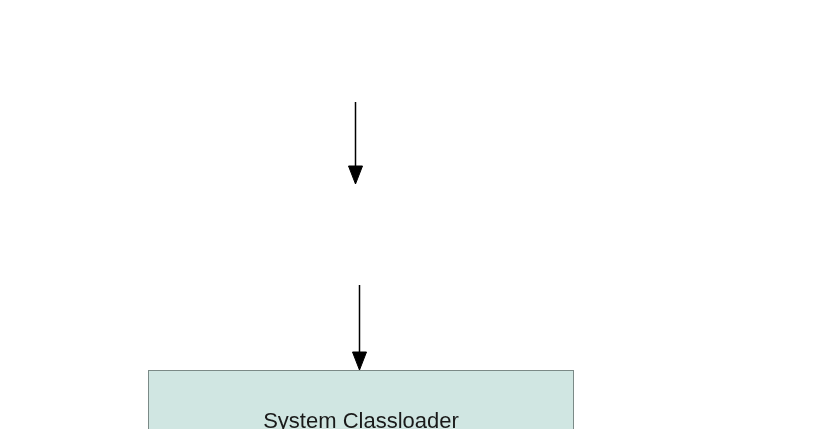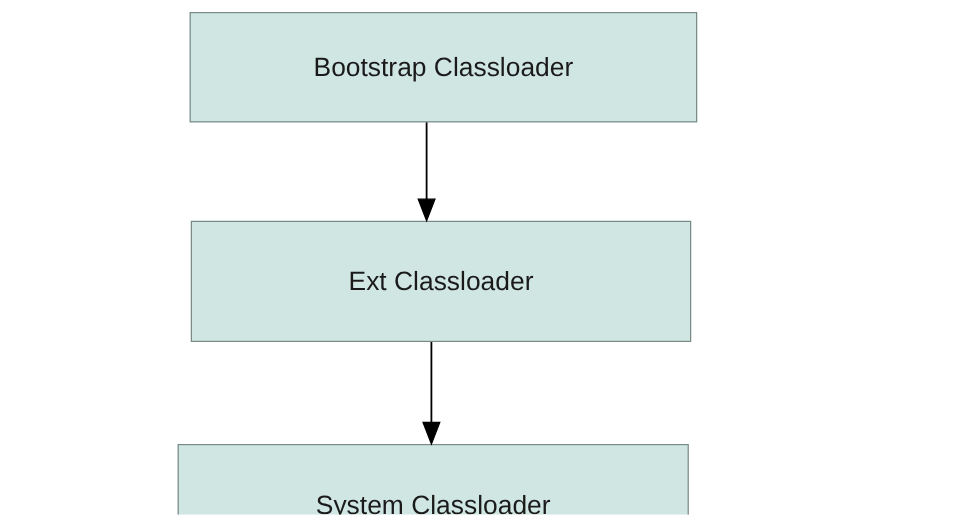--- a/index.html
+++ b/index.html
@@ -45,27 +45,21 @@
     fill: var(--arrow, #000000);
     stroke: var(--arrow, #000000);
     stroke-width: 1;
   }
 </style>
 </head>
 <body>
 
 <div class="canvas">
 
-  <div class="node node--bootstrap">
-    <span>Bootstrap Classloader</span>
-  </div>
 
-  <div class="node node--ext">
-    <span>Ext Classloader</span>
-  </div>
 
   <div class="node node--system">
     <span>System Classloader</span>
   </div>
 
   <svg class="edge-layer" width="816" height="429" viewBox="0 0 816 429">
     <g>
       <line x1="355.5" y1="102" x2="355.5" y2="168"></line>
       <polygon points="355.5,184 348.5,166 362.5,166"></polygon>
     </g>

